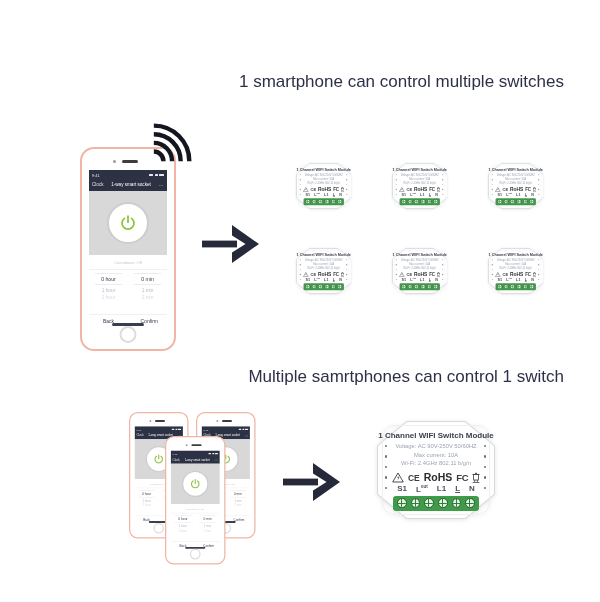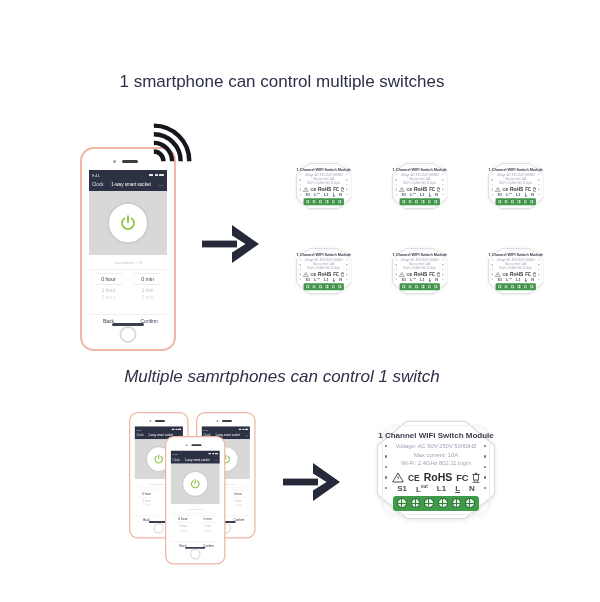--- a/index.html
+++ b/index.html
@@ -4,24 +4,24 @@
 <style>
   * { margin:0; padding:0; box-sizing:border-box; }
   html,body { background:#ffffff; }
   body { font-family:"Liberation Sans", sans-serif; }
   .stage { position:relative; width:600px; height:602px; background:#fff; overflow:hidden; }
 
   
   .banner { position:absolute; left:86px; top:8px; width:428px; height:50px;
             background:var(--navy); display:flex; align-items:center; justify-content:center; }
   .banner span { color:#fff; font-size:28px; letter-spacing:.5px; white-space:nowrap; }
-  .heading { position:absolute; left:0; width:564px; text-align:center;
+  .heading { position:absolute; left:0; width:564px; text-align:right;
              font-size:17px; color:var(--heading_text); }
   .heading.top { top:72px; }
-  .heading.bottom { top:367px;font-style:italic; }
+  .heading.bottom { top:367px; }
 
   
   .arrow { position:absolute; width:62px; height:46px; }
   .arrow.a1 { left:202px; top:221px; }
   .arrow.a2 { left:283px; top:459px; }
   .arrow svg { width:100%; height:100%; display:block; }
 
   
   .wifi { position:absolute; left:149px; top:118px; width:48px; height:46px; }
   .wifi svg { width:100%; height:100%; display:block; }

